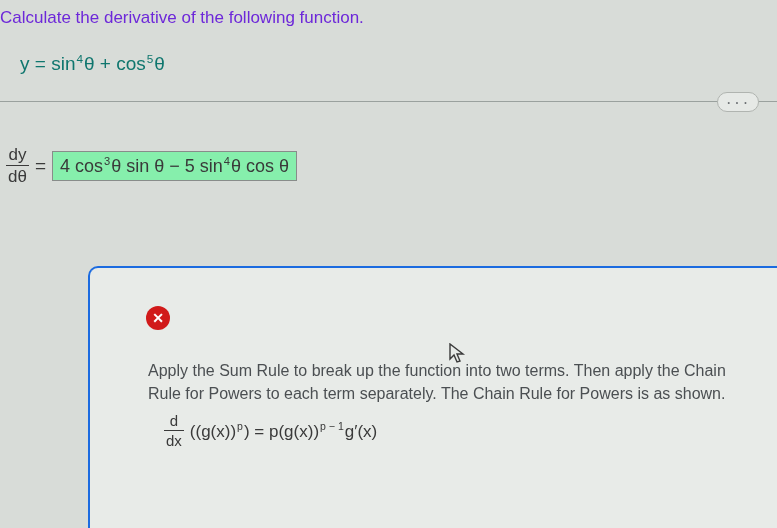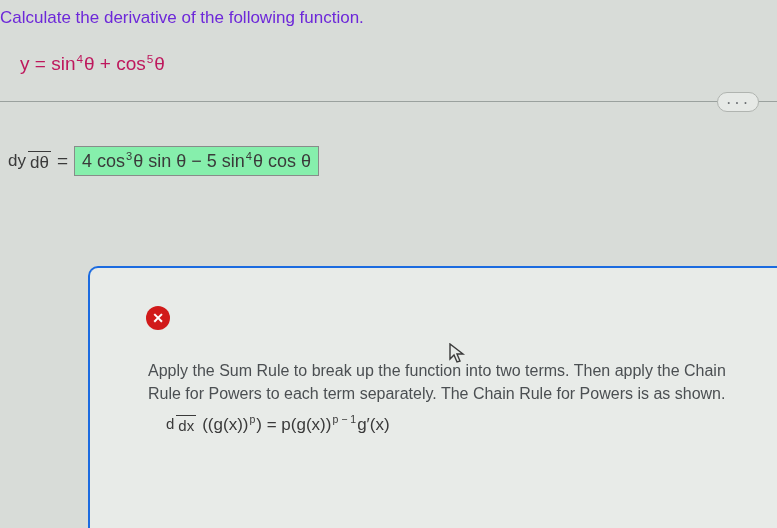--- a/index.html
+++ b/index.html
@@ -17,21 +17,21 @@
       position: relative;
     }
     .prompt {
       padding: 8px 0 12px 0;
       font-size: 17px;
       color: #6d28d9;
     }
     .equation-block {
       padding: 12px 0 18px 20px;
       font-size: 19px;
-      color: #be185d;
+      color: #0f766e;
     }
     .sup {
       font-size: 0.62em;
       vertical-align: super;
       margin: 0 1px;
     }
     .divider-row {
       position: relative;
       border-top: 1px solid #9aa19e;
       margin-top: 8px;
@@ -55,21 +55,21 @@
     }
     .answer-row {
       display: flex;
       align-items: center;
       padding: 44px 0 0 6px;
       font-size: 19px;
       color: #3a3a3a;
     }
     .frac {
       display: inline-flex;
-      flex-direction: row;
+      flex-direction: column;
       align-items: center;
       line-height: 1;
       margin-right: 6px;
     }
     .frac .num {
       padding: 0 2px 2px 2px;
       font-size: 17px;
     }
     .frac .den {
       border-top: 1.5px solid #3a3a3a;

